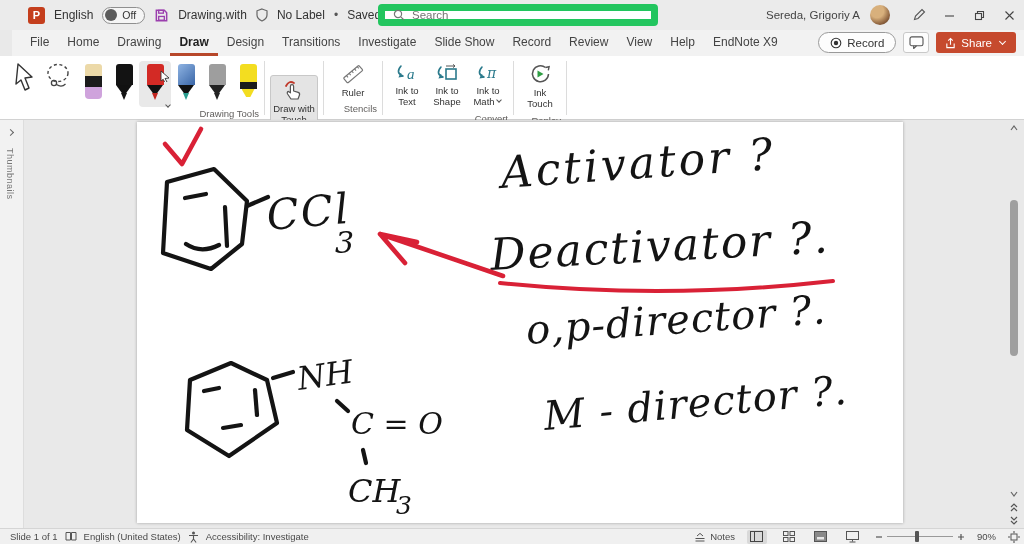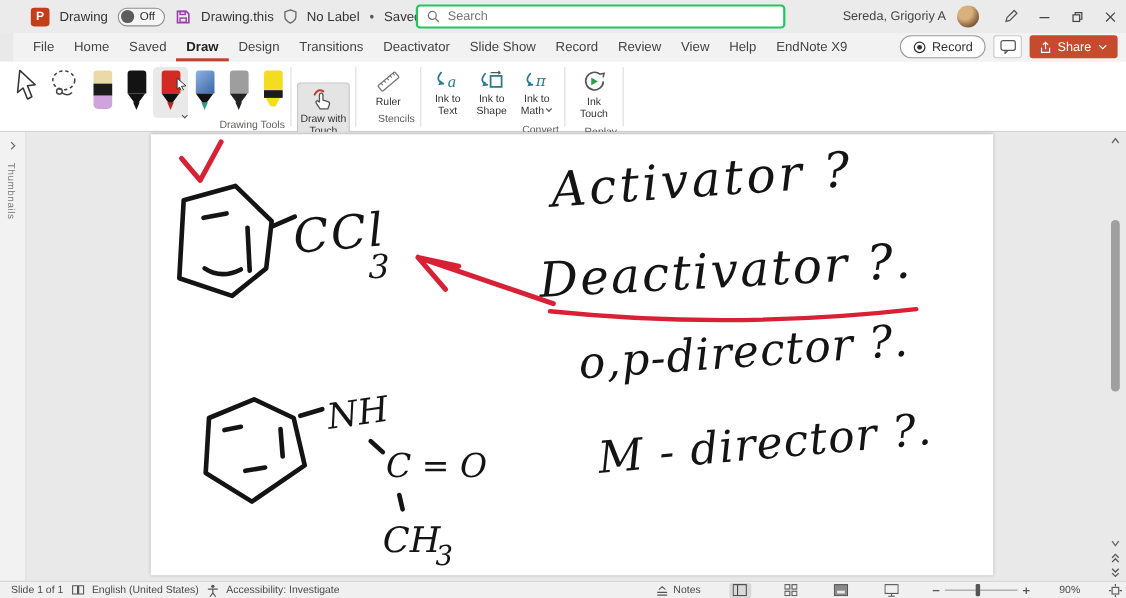--- a/index.html
+++ b/index.html
@@ -12,22 +12,22 @@
   .tb-left { display:flex; align-items:center; gap:9px; padding-left:28px; }
   .ppt-icon { width:17px; height:17px; border-radius:3px; background:#c43e1c; color:#fff;
               font-size:11px; font-weight:bold; display:flex; align-items:center; justify-content:center; }
   .toggle { display:flex; align-items:center; gap:5px; border:1px solid #8f8f8f; border-radius:10px;
             height:17px; padding:1px 8px 1px 2px; font-size:10.5px; color:#333; background:#f5f5f5; }
   .knob { width:12px; height:12px; border-radius:50%; background:#5c5c5c; }
   .dim { color:#555; }
   .chev { display:inline-block; width:5px; height:5px; border-right:1.3px solid #555; border-bottom:1.3px solid #555;
           transform:rotate(45deg); margin:0 2px 3px 3px; }
   .chev.white { border-color:#fff; }
-  .searchbox { position:absolute; left:378px; top:4px; width:336px; height:22px; background:#fff;
-               border:2px solid #22c55e; border-radius:4px; display:flex; align-items:center; padding:0 8px; gap:7px; }
+  .searchbox { position:absolute; left:378px; top:4px; width:280px; height:22px; background:#fff;
+               border:7px solid #22c55e; border-radius:4px; display:flex; align-items:center; padding:0 8px; gap:7px; }
   .searchbox input { border:none; outline:none; font-size:11.5px; color:#444; width:220px; background:transparent;
                      font-family:"Liberation Sans", sans-serif; }
   .tb-right { position:absolute; right:0; top:0; height:30px; display:flex; align-items:center; gap:0; }
   .tb-right .name { font-size:11.5px; color:#444; margin-right:10px; }
   .avatar { width:20px; height:20px; border-radius:50%;
             background:radial-gradient(circle at 35% 30%, #d8b07c 0 35%, #8a5f3c 70%, #4c3420 100%); margin-right:14px; }
   .win-btn { width:30px; height:30px; display:flex; align-items:center; justify-content:center; }
 
   
   .tabsrow { position:absolute; top:30px; left:0; right:0; height:26px; background:#f2f2f2;
@@ -83,48 +83,48 @@
 
   
   .scrollbar { position:absolute; right:3px; top:2px; bottom:2px; width:14px; }
   .sb-thumb { position:absolute; left:3px; top:78px; width:8px; height:156px; background:#9f9f9f; border-radius:4px; }
   .sb-btn { position:absolute; left:0; width:14px; height:12px; display:flex; align-items:center; justify-content:center; }
 
   
   .statusbar { position:absolute; left:0; right:0; bottom:0; height:16px; background:#f0f0f0;
                border-top:1px solid #d5d5d5; display:flex; align-items:center; font-size:9.5px; color:#4a4a4a; }
   .sb-left { display:flex; gap:7px; padding-left:10px; }
-  .sb-right { position:absolute; right:4px; display:flex; align-items:center; gap:26px; }
+  .sb-right { position:absolute; right:4px; display:flex; align-items:center; gap:12px; }
   .sb-item { display:flex; align-items:center; gap:4px; }
   .view-btn { width:20px; height:14px; display:flex; align-items:center; justify-content:center; border-radius:2px; }
   .view-btn.active { background:#d9d9d9; }
   .zoom-track { position:relative; width:66px; height:1px; background:#9a9a9a; }
   .zoom-thumb { position:absolute; left:28px; top:-5px; width:4px; height:11px; background:#555; border-radius:1px; }
 </style>
 </head>
 <body>
 
 <div class="app">
 
   <div class="titlebar">
     <div class="tb-left">
       <div class="ppt-icon">
           <span>P</span>
         </div>
-      <span>Drawing</span>
+      <span>English</span>
       <div class="toggle">
         <div class="knob"></div>
         <span>Off</span>
       </div>
       <svg width="15" height="15" viewBox="0 0 16 16">
         <path d="M2.5 2.5h8.5l2.5 2.5v8.5h-11z" fill="none" stroke="#9b3fae" stroke-width="1.6"></path>
         <rect x="5" y="9" width="6" height="4" fill="none" stroke="#9b3fae" stroke-width="1.4"></rect>
         <rect x="5" y="2.5" width="5" height="3" fill="none" stroke="#9b3fae" stroke-width="1.4"></rect>
       </svg>
-      <span>Drawing.this</span>
+      <span>Drawing.with</span>
       <svg width="12" height="14" viewBox="0 0 12 14">
         <path d="M6 1l5 1.8V7c0 3.6-2.8 5-5 6C3.8 12 1 10.6 1 7V2.8z" fill="none" stroke="#666" stroke-width="1.2"></path>
       </svg>
       <span>No Label</span>
       <span class="dim">•</span>
       <span>Saved to this PC</span>
       <span class="chev"></span>
     </div>
 
     <div class="searchbox">
@@ -159,25 +159,25 @@
             <path d="M1.5 1.5l8 8M9.5 1.5l-8 8" stroke="#444" stroke-width="1.1"></path>
           </svg>
       </div>
     </div>
   </div>
 
   <div class="tabsrow">
     <div class="tabs">
       <span class="tab">File</span>
       <span class="tab">Home</span>
-      <span class="tab">Saved</span>
+      <span class="tab">Drawing</span>
       <span class="tab active">Draw</span>
       <span class="tab">Design</span>
       <span class="tab">Transitions</span>
-      <span class="tab">Deactivator</span>
+      <span class="tab">Investigate</span>
       <span class="tab">Slide Show</span>
       <span class="tab">Record</span>
       <span class="tab">Review</span>
       <span class="tab">View</span>
       <span class="tab">Help</span>
       <span class="tab">EndNote X9</span>
     </div>
     <div class="tabs-right">
       <div class="record-pill">
         <svg width="12" height="12" viewBox="0 0 12 12">

